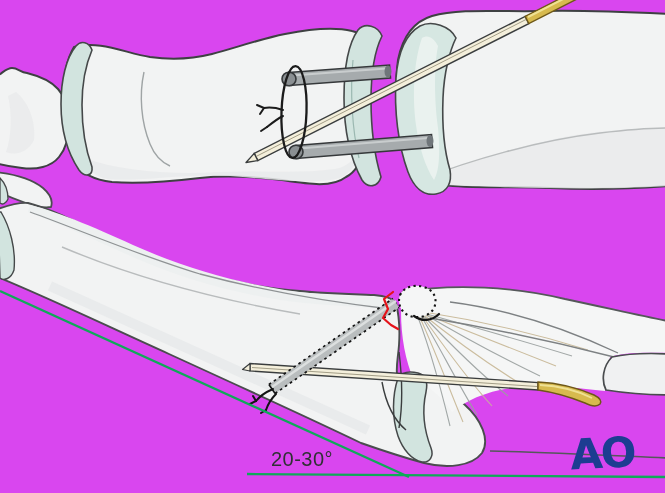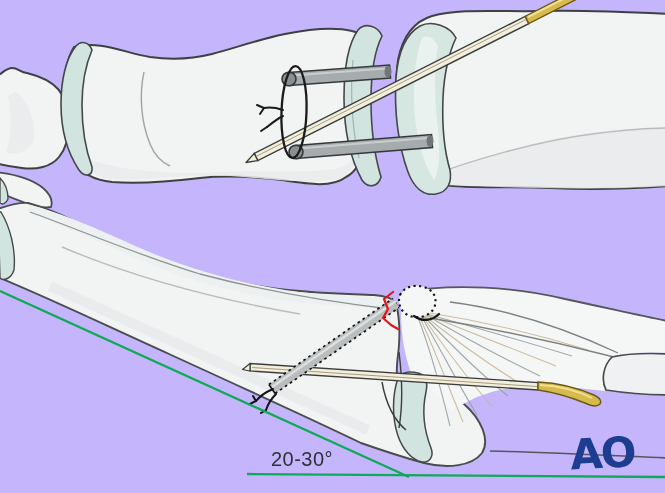--- a/index.html
+++ b/index.html
@@ -1,16 +1,16 @@
 <!DOCTYPE html>
 <html><head>
 <meta charset="utf-8">
 <style>
   html,body{margin:0;padding:0;background:#ffffff;}
-  .stage{position:relative;width:665px;height:493px;overflow:hidden;background:#c4b5fd;
+  .stage{position:relative;width:665px;height:493px;overflow:hidden;background:#d946ef;
          font-family:"Liberation Sans",sans-serif;}
   svg{display:block;}
   text{font-family:"Liberation Sans",sans-serif;}
   .angle-label{font-size:20px;fill:#2f3133;letter-spacing:.5px;}
   .ao-logo{font-family:"DejaVu Sans",sans-serif;font-size:42px;font-weight:700;letter-spacing:-2px;}
 </style>
 </head>
 <body>
 
 <div class="stage">

